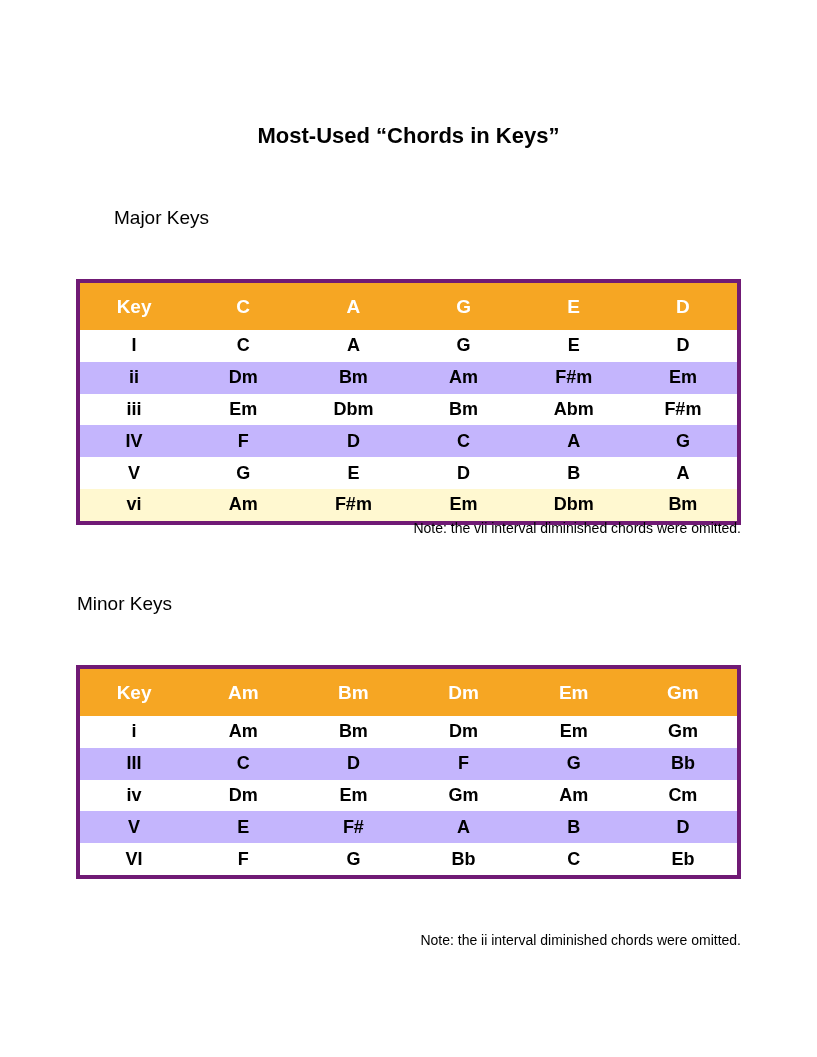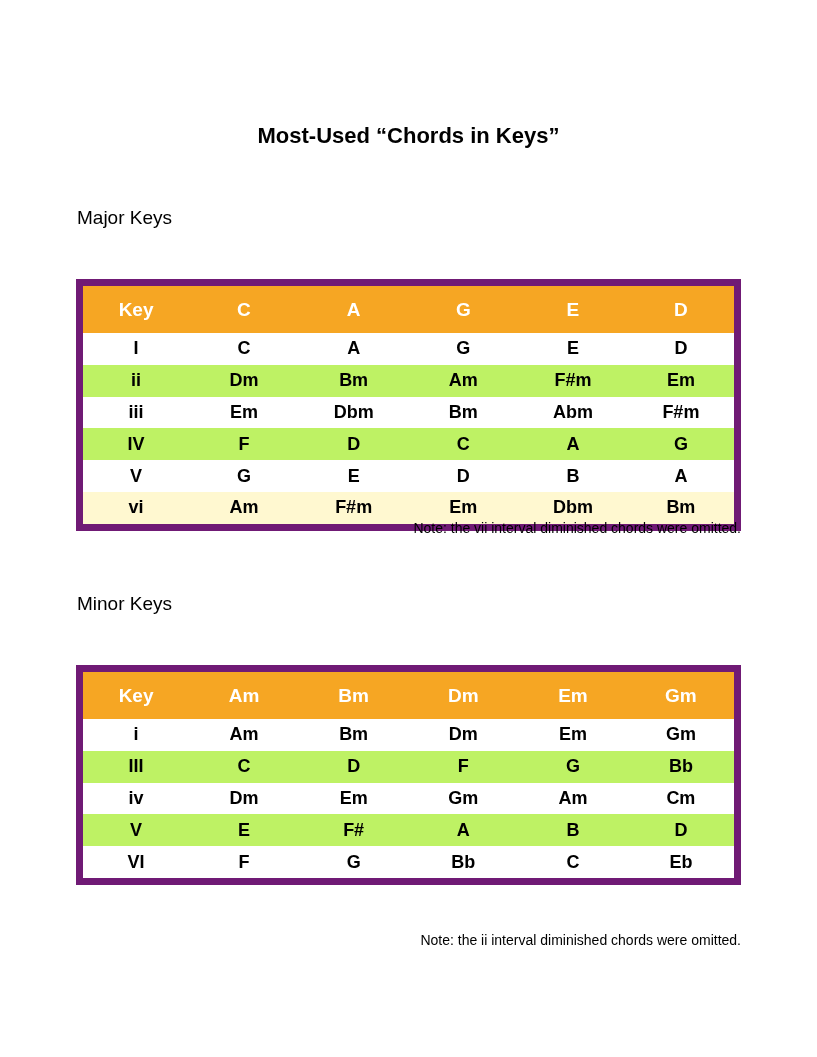--- a/index.html
+++ b/index.html
@@ -1,32 +1,32 @@
 <!DOCTYPE html>
 <html><head>
 <meta charset="utf-8">
 <style>
   html, body { margin: 0; padding: 0; background: #ffffff; }
   body { width: 817px; height: 1057px; position: relative; font-family: "Liberation Sans", sans-serif; color: #000; overflow: hidden; }
   .title { position: absolute; left: 0; width: 817px; top: 123px; text-align: center; font-size: 22px; font-weight: bold; }
   .section-label { position: absolute; left: 77px; font-size: 19px; }
-  .chord-table { position: absolute; left: 76px; width: 665px; border-collapse: collapse; table-layout: fixed; border: 7px solid #701a75; }
+  .chord-table { position: absolute; left: 76px; width: 665px; border-collapse: collapse; table-layout: fixed; border: 4px solid #701a75; }
   .chord-table th { background: #f6a623; color: #ffffff; font-size: 19px; font-weight: bold; height: 47px; padding: 0; text-align: center; }
   .chord-table td { font-size: 18px; font-weight: bold; height: 31.8px; padding: 0; text-align: center; }
   .chord-table tr.row-white td { background: #ffffff; }
-  .chord-table tr.row-gray td { background: #bef264; }
+  .chord-table tr.row-gray td { background: #c4b5fd; }
   .chord-table tr.row-last td { background: #fff8d0; }
   .note { position: absolute; right: 76px; font-size: 14px; text-align: right; }
 </style>
 </head>
 <body>
 
 <div class="title">Most-Used “Chords in Keys”</div>
 
-<div class="section-label" style="top:207px;">Major Keys</div>
+<div class="section-label" style="top:207px;margin-left:37px;">Major Keys</div>
 
 <table class="chord-table" style="top:279px;">
   <thead>
     <tr>
       <th>Key</th>
       <th>C</th>
       <th>A</th>
       <th>G</th>
       <th>E</th>
       <th>D</th>

